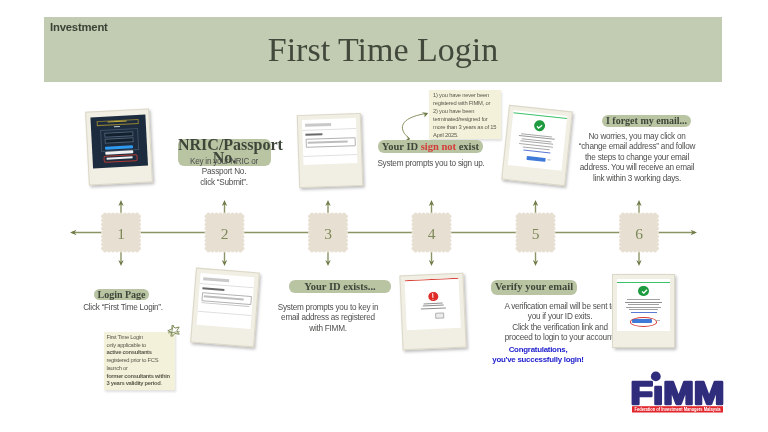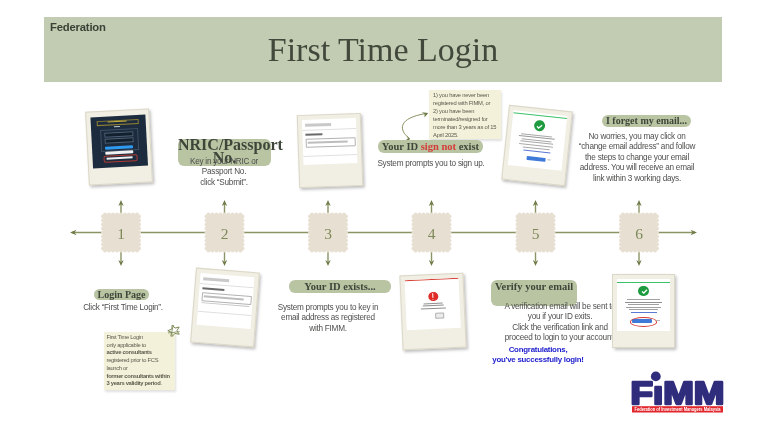--- a/index.html
+++ b/index.html
@@ -10,21 +10,21 @@
   .cap{position:absolute;color:#4f4f4d;font-size:8.2px;line-height:10.4px;text-align:center;letter-spacing:-0.25px;}
   .note{position:absolute;background:#f3f1d9;color:#5c5c50;font-size:5.8px;line-height:7.9px;
         letter-spacing:-0.22px;padding:2px 4px;box-sizing:border-box;box-shadow:1px 1.5px 2px rgba(0,0,0,0.12);}
   .polaroid{position:absolute;background:#f1eee3;box-shadow:1.5px 2px 3px rgba(0,0,0,0.25);
             border:0.5px solid #dcd8c8;}
   .pimg{position:absolute;left:4px;top:4px;right:4px;background:#ffffff;overflow:hidden;}
 </style></head>
 <body>
 
 <div class="abs" style="left:44px;top:17px;width:678px;height:65px;background:#c2ccb2;">
-  <div class="abs" style="left:6px;top:4px;font-size:11.3px;font-weight:bold;color:#3a4136;letter-spacing:-0.2px;">Federation</div>
+  <div class="abs" style="left:6px;top:4px;font-size:11.3px;font-weight:bold;color:#3a4136;letter-spacing:-0.2px;">Investment</div>
   <div class="abs" style="left:0;top:14px;width:678px;text-align:center;font-family:'Liberation Serif',serif;
        font-size:34px;color:#42493c;">First Time Login</div>
 </div>
 
 <svg class="abs" style="left:0;top:0;" width="768" height="432" viewBox="0 0 768 432">
 <line x1="72" y1="232.5" x2="695" y2="232.5" stroke="#8a9565" stroke-width="1.4"></line>
 <path d="M 70,232.5 l 6.5,-2.8 l -2,2.8 l 2,2.8 Z" fill="#6f7c49"></path>
 <path d="M 697,232.5 l -6.5,-2.8 l 2,2.8 l -2,2.8 Z" fill="#6f7c49"></path>
 <line x1="121" y1="215.5" x2="121" y2="203.5" stroke="#8a9565" stroke-width="1.4"></line>
 <path d="M 121,200.0 l -2.7,6 l 2.7,-1.8 l 2.7,1.8 Z" fill="#6f7c49"></path>
@@ -161,21 +161,21 @@
     <div class="abs" style="left:23px;top:12.5px;width:9.5px;height:9.5px;border-radius:50%;background:#e02c28;"></div>
     <div class="abs" style="left:27.1px;top:14.4px;width:1.4px;height:4.2px;background:#fff;border-radius:1px;"></div>
     <div class="abs" style="left:27.1px;top:19.6px;width:1.4px;height:1.4px;background:#fff;border-radius:50%;"></div>
     <div class="abs" style="left:18px;top:23.5px;width:19px;height:1.2px;background:#8f8f8f;"></div>
     <div class="abs" style="left:17px;top:26.3px;width:21px;height:1.2px;background:#8f8f8f;"></div>
     <div class="abs" style="left:15px;top:29.1px;width:25px;height:1.2px;background:#8f8f8f;"></div>
     <div class="abs" style="left:29px;top:33.5px;width:7px;height:4px;background:#ececec;border:0.5px solid #b0b0b0;border-radius:1px;"></div>
   </div>
 </div>
 
-<div class="pill" style="left:491px;top:280px;width:86px;height:26px;font-size:10.5px;line-height:13px;border-radius:6px;">Verify your email</div>
+<div class="pill" style="left:491px;top:280px;width:86px;height:15px;font-size:10.5px;line-height:13px;border-radius:6px;">Verify your email</div>
 <div class="cap" style="left:490px;top:302px;width:140px;">A verification email will be sent to<br>you if your ID exits.<br>Click the verification link and<br>proceed to login to your account.</div>
 <div class="abs" style="left:468px;top:345px;width:140px;text-align:center;color:#1c1ccd;font-weight:bold;font-size:7.9px;line-height:10.4px;letter-spacing:-0.25px;">Congratulations,<br>you've successfully login!</div>
 
 <div class="polaroid" style="left:612px;top:274px;width:61px;height:72px;">
   <div class="pimg" style="height:52px;">
     <div class="abs" style="left:0;top:2.5px;width:53px;height:1px;background:#3cc168;"></div>
     <div class="abs" style="left:21px;top:6.5px;width:10.5px;height:10.5px;border-radius:50%;background:#1d9b3e;"></div>
     <svg class="abs" style="left:23.5px;top:9.8px;" width="7" height="5" viewBox="0 0 7 5">
         <path d="M1,2.4 L2.8,4 L6,0.8" stroke="#fff" stroke-width="1.3" fill="none"></path>
       </svg>

